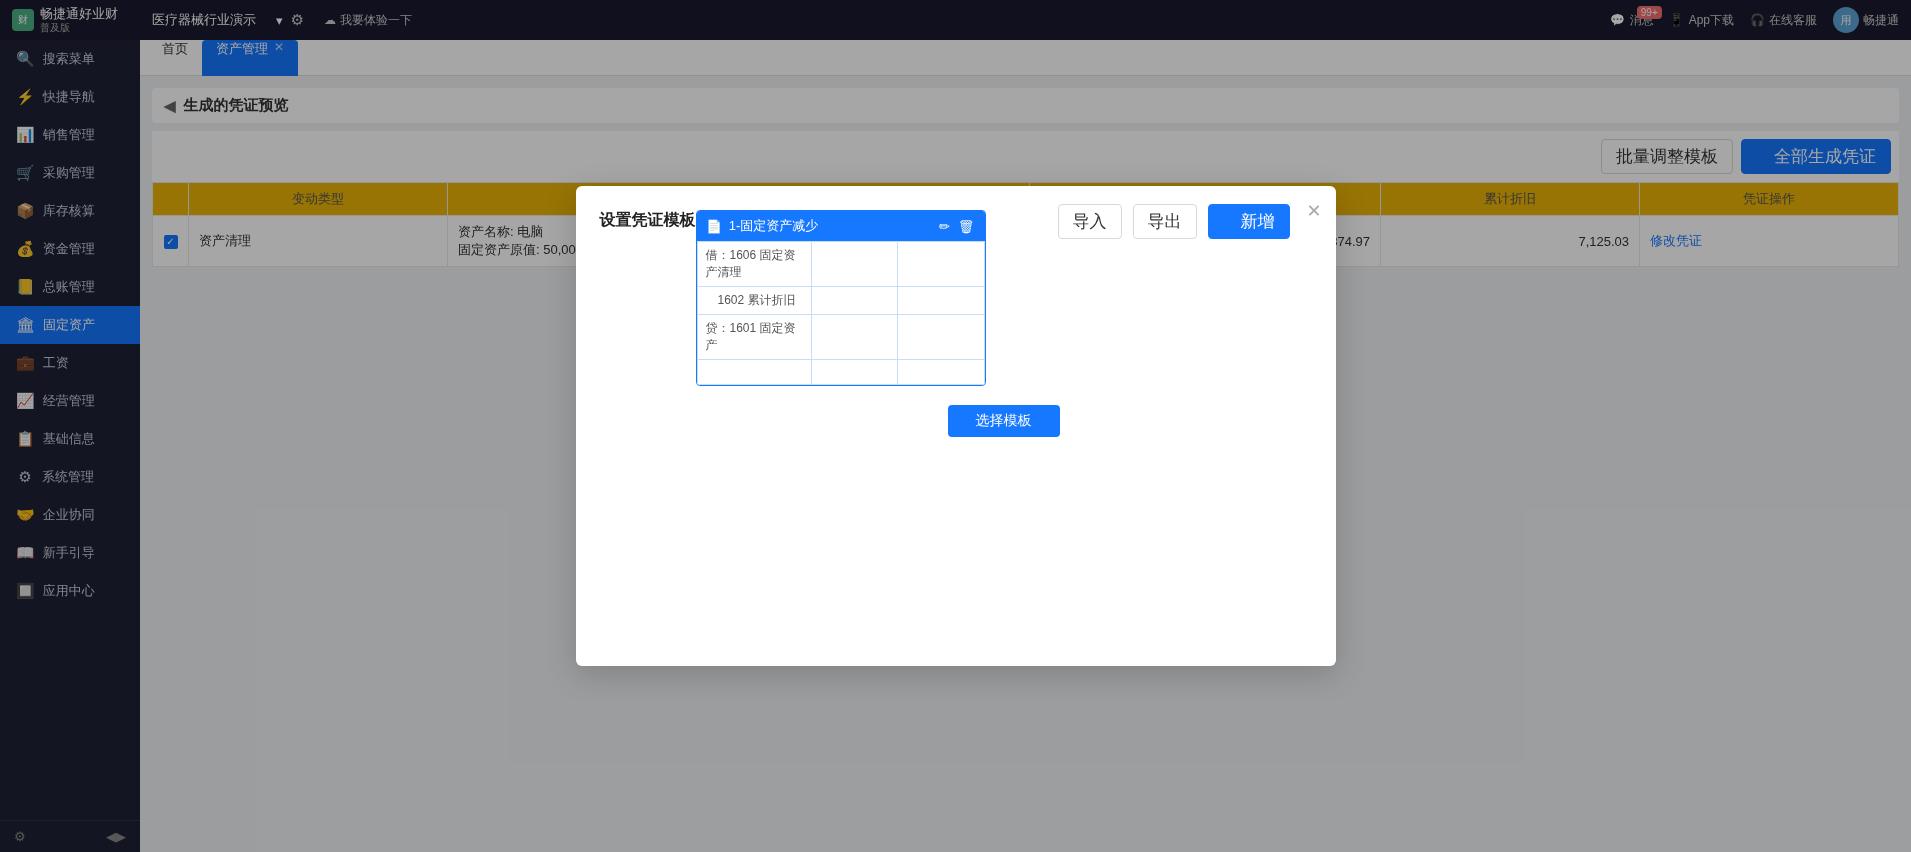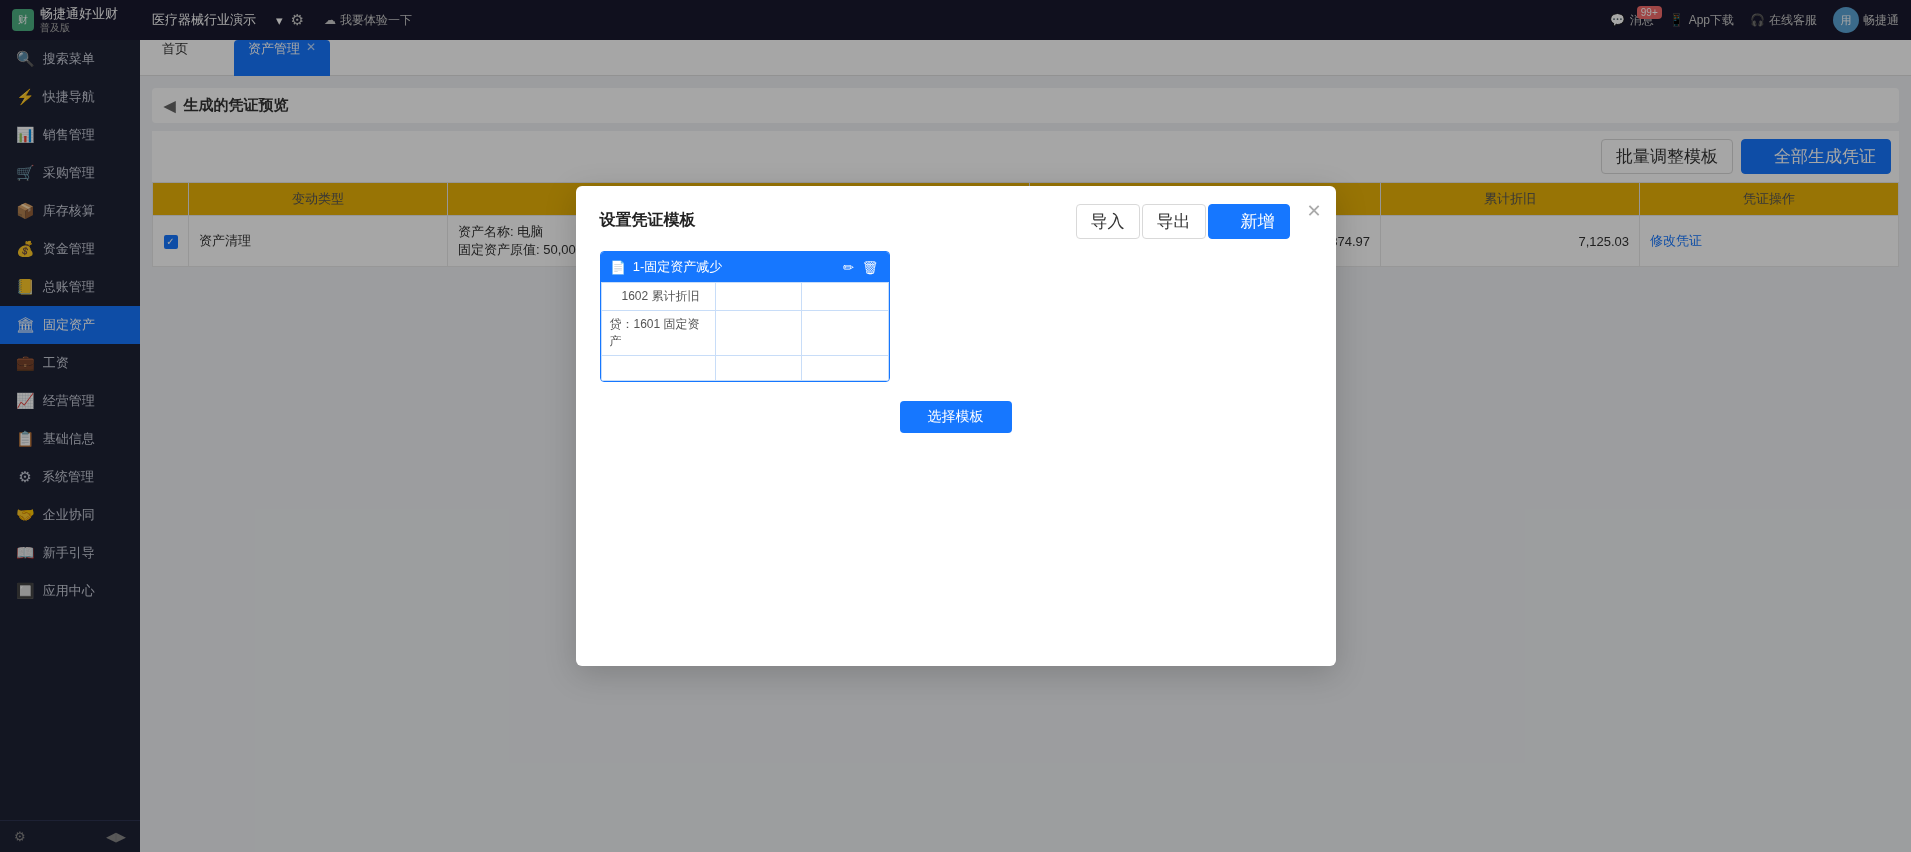--- a/index.html
+++ b/index.html
@@ -85,21 +85,21 @@
     .tab-item {
       height: 36px;
       display: flex; align-items: flex-start; gap: 6px;
       padding: 0 14px;
       font-size: 13px;
       cursor: pointer;
       color: #555;
       border-bottom: 2px solid transparent;
     }
     .tab-item.home { color: #333; }
-    .tab-item.active { background: #1677ff; color: #fff; border-radius: 4px 4px 0 0; margin-left: 32px; }
+    .tab-item.active { background: #1677ff; color: #fff; border-radius: 4px 4px 0 0; }
     .tab-close { font-size: 12px; cursor: pointer; opacity: 0.7; }
 
     
     .content {
       flex: 1;
       overflow: auto;
       position: relative;
       padding: 12px;
     }
 
@@ -162,36 +162,35 @@
     
     .dialog {
       background: #fff;
       border-radius: 6px;
       width: 760px;
       min-height: 480px;
       max-height: 80vh;
       position: relative;
       padding: 24px;
       display: flex;
-      flex-direction: column;
       box-shadow: 0 8px 32px rgba(0,0,0,0.18);
     }
     .dialog-title {
       font-size: 16px;
       font-weight: bold;
       color: #222;
       margin-bottom: 20px;
     }
     .dialog-close {
       position: absolute; top: 14px; right: 14px;
       cursor: pointer; font-size: 18px; color: #aaa;
     }
     .dialog-actions {
       position: absolute; top: 18px; right: 46px;
-      display: flex; gap: 2px;
+      display: flex; gap: 11px;
     }
     .dialog-body { flex: 1; }
 
     
     .template-card {
       border: 1.5px solid #1677ff;
       border-radius: 4px;
       width: 290px;
       overflow: hidden;
       display: inline-block;
@@ -422,20 +421,25 @@
             <span>1-固定资产减少</span>
           </div>
           <div class="template-card-header-icons">
             <span>✏</span>
             <span>🗑</span>
           </div>
         </div>
         <table class="template-table">
           <tbody>
             <tr>
+              <td class="label">借：1606 固定资产清理</td>
+              <td></td>
+              <td></td>
+            </tr>
+            <tr>
               <td class="label indent">1602 累计折旧</td>
               <td></td>
               <td></td>
             </tr>
             <tr>
               <td class="label">贷：1601 固定资产</td>
               <td></td>
               <td></td>
             </tr>
             <tr>

